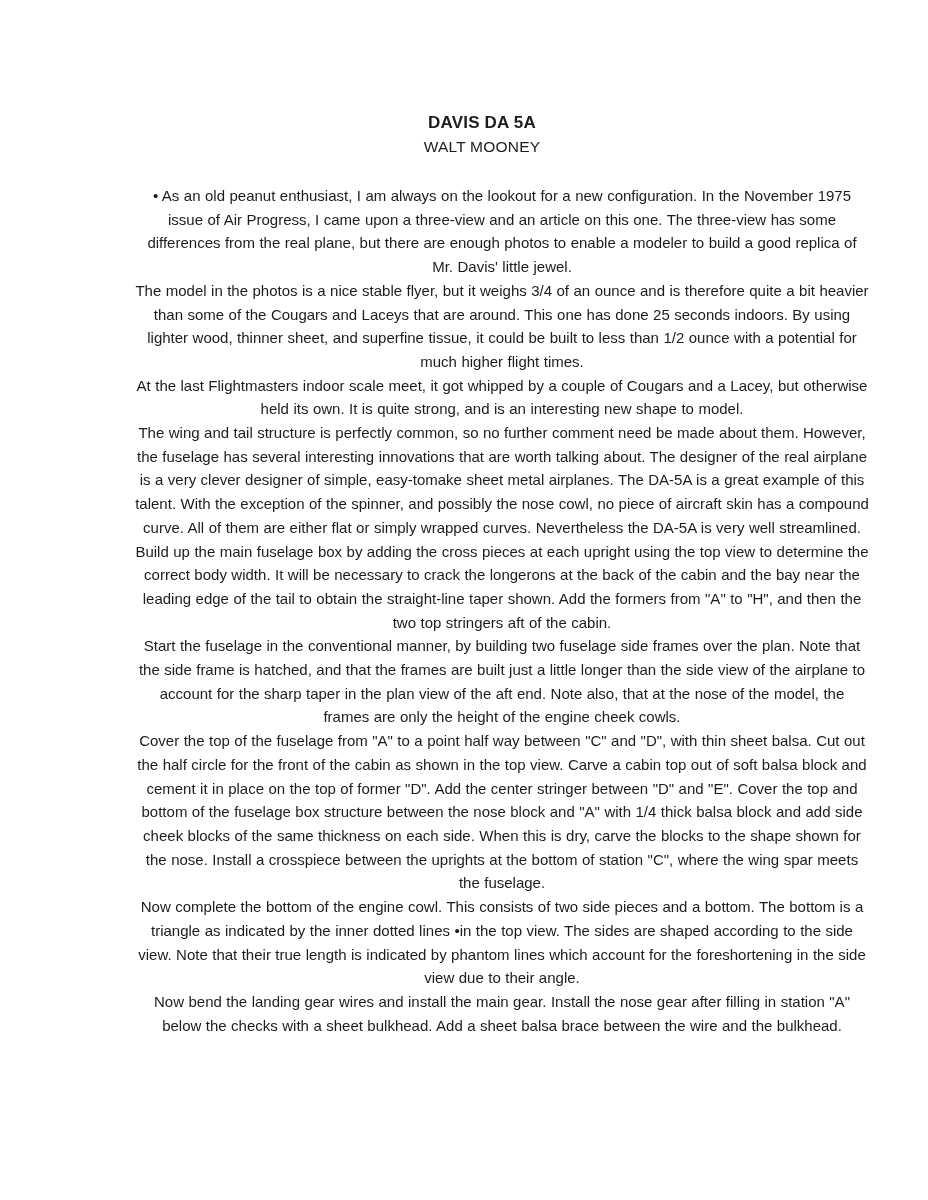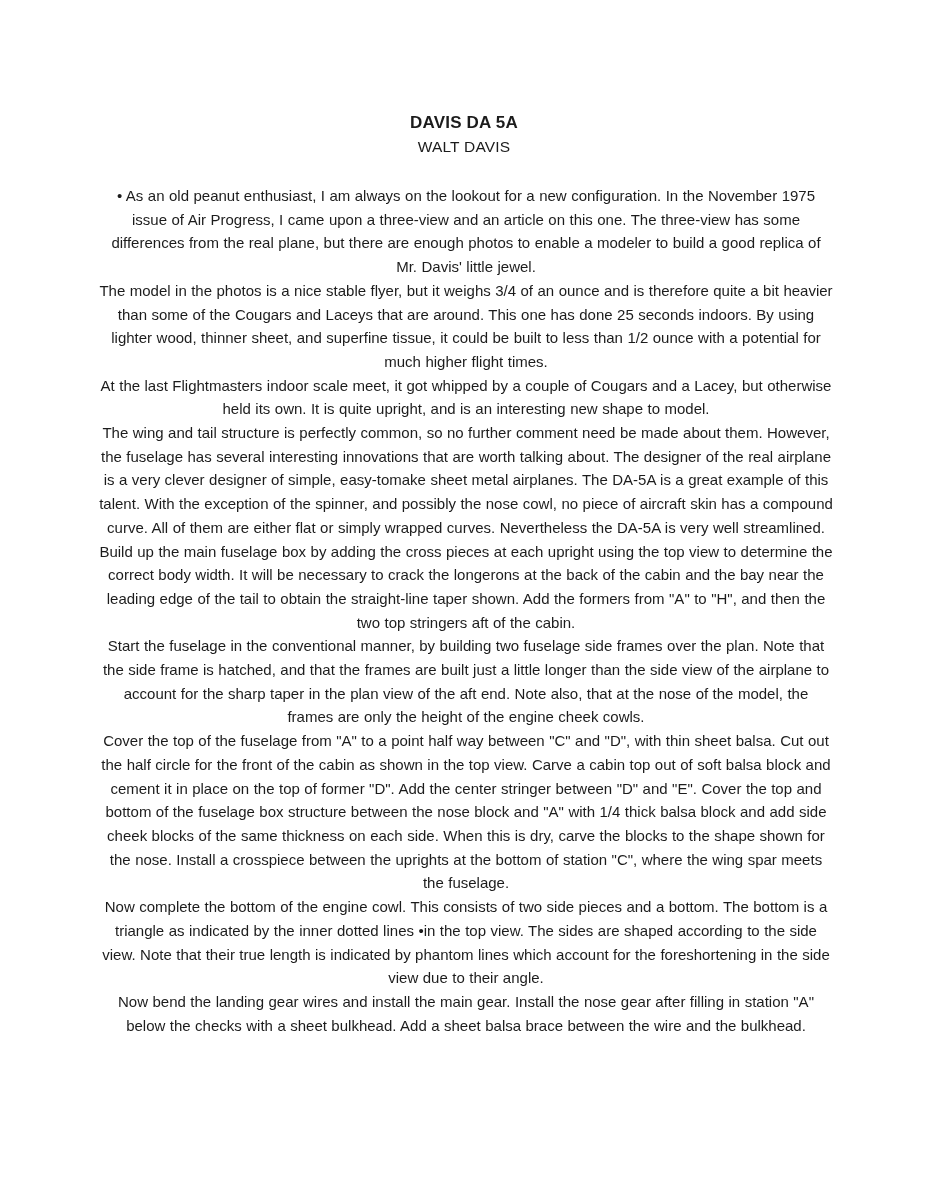--- a/index.html
+++ b/index.html
@@ -9,20 +9,21 @@
   }
   .page {
     width: 928px;
     height: 1200px;
     background: var(--page-bg, #ffffff);
     color: var(--text-color, #1c1c1c);
     font-family: "Liberation Sans", "DejaVu Sans", sans-serif;
     overflow: hidden;
     position: relative;
     box-sizing: border-box;
+    padding-left: 36px;
   }
   .doc-header {
     padding-top: 111px;
     text-align: center;
   }
   .doc-title {
     font-size: 17px;
     font-weight: 700;
     line-height: 24px;
     margin: 0;
@@ -47,26 +48,26 @@
     padding: 0;
     word-spacing: 0.3px;
   }
 </style>
 </head>
 <body>
 
 <div class="page">
   <div class="doc-header">
     <h1 class="doc-title">DAVIS DA 5A</h1>
-    <h2 class="doc-byline">WALT DAVIS</h2>
+    <h2 class="doc-byline">WALT MOONEY</h2>
   </div>
   <div class="article-body">
     <p>• As an old peanut enthusiast, I am always on the lookout for a new configuration. In the November 1975 issue of Air Progress, I came upon a three-view and an article on this one. The three-view has some differences from the real plane, but there are enough photos to enable a modeler to build a good replica of Mr. Davis' little jewel.</p>
     <p>The model in the photos is a nice stable flyer, but it weighs 3/4 of an ounce and is therefore quite a bit heavier than some of the Cougars and Laceys that are around. This one has done 25 seconds indoors. By using lighter wood, thinner sheet, and superfine tissue, it could be built to less than 1/2 ounce with a potential for much higher flight times.</p>
-    <p>At the last Flightmasters indoor scale meet, it got whipped by a couple of Cougars and a Lacey, but otherwise held its own. It is quite upright, and is an interesting new shape to model.</p>
+    <p>At the last Flightmasters indoor scale meet, it got whipped by a couple of Cougars and a Lacey, but otherwise held its own. It is quite strong, and is an interesting new shape to model.</p>
     <p>The wing and tail structure is perfectly common, so no further comment need be made about them. However, the fuselage has several interesting innovations that are worth talking about. The designer of the real airplane is a very clever designer of simple, easy-tomake sheet metal airplanes. The DA-5A is a great example of this talent. With the exception of the spinner, and possibly the nose cowl, no piece of aircraft skin has a compound curve. All of them are either flat or simply wrapped curves. Nevertheless the DA-5A is very well streamlined.</p>
     <p>Build up the main fuselage box by adding the cross pieces at each upright using the top view to determine the correct body width. It will be necessary to crack the longerons at the back of the cabin and the bay near the leading edge of the tail to obtain the straight-line taper shown. Add the formers from "A" to "H", and then the two top stringers aft of the cabin.</p>
     <p>Start the fuselage in the conventional manner, by building two fuselage side frames over the plan. Note that the side frame is hatched, and that the frames are built just a little longer than the side view of the airplane to account for the sharp taper in the plan view of the aft end. Note also, that at the nose of the model, the frames are only the height of the engine cheek cowls.</p>
     <p>Cover the top of the fuselage from "A" to a point half way between "C" and "D", with thin sheet balsa. Cut out the half circle for the front of the cabin as shown in the top view. Carve a cabin top out of soft balsa block and cement it in place on the top of former "D". Add the center stringer between "D" and "E". Cover the top and bottom of the fuselage box structure between the nose block and "A" with 1/4 thick balsa block and add side cheek blocks of the same thickness on each side. When this is dry, carve the blocks to the shape shown for the nose. Install a crosspiece between the uprights at the bottom of station "C", where the wing spar meets the fuselage.</p>
     <p>Now complete the bottom of the engine cowl. This consists of two side pieces and a bottom. The bottom is a triangle as indicated by the inner dotted lines •in the top view. The sides are shaped according to the side view. Note that their true length is indicated by phantom lines which account for the foreshortening in the side view due to their angle.</p>
     <p>Now bend the landing gear wires and install the main gear. Install the nose gear after filling in station "A" below the checks with a sheet bulkhead. Add a sheet balsa brace between the wire and the bulkhead.</p>
   </div>
 </div>
 
 </body></html>

